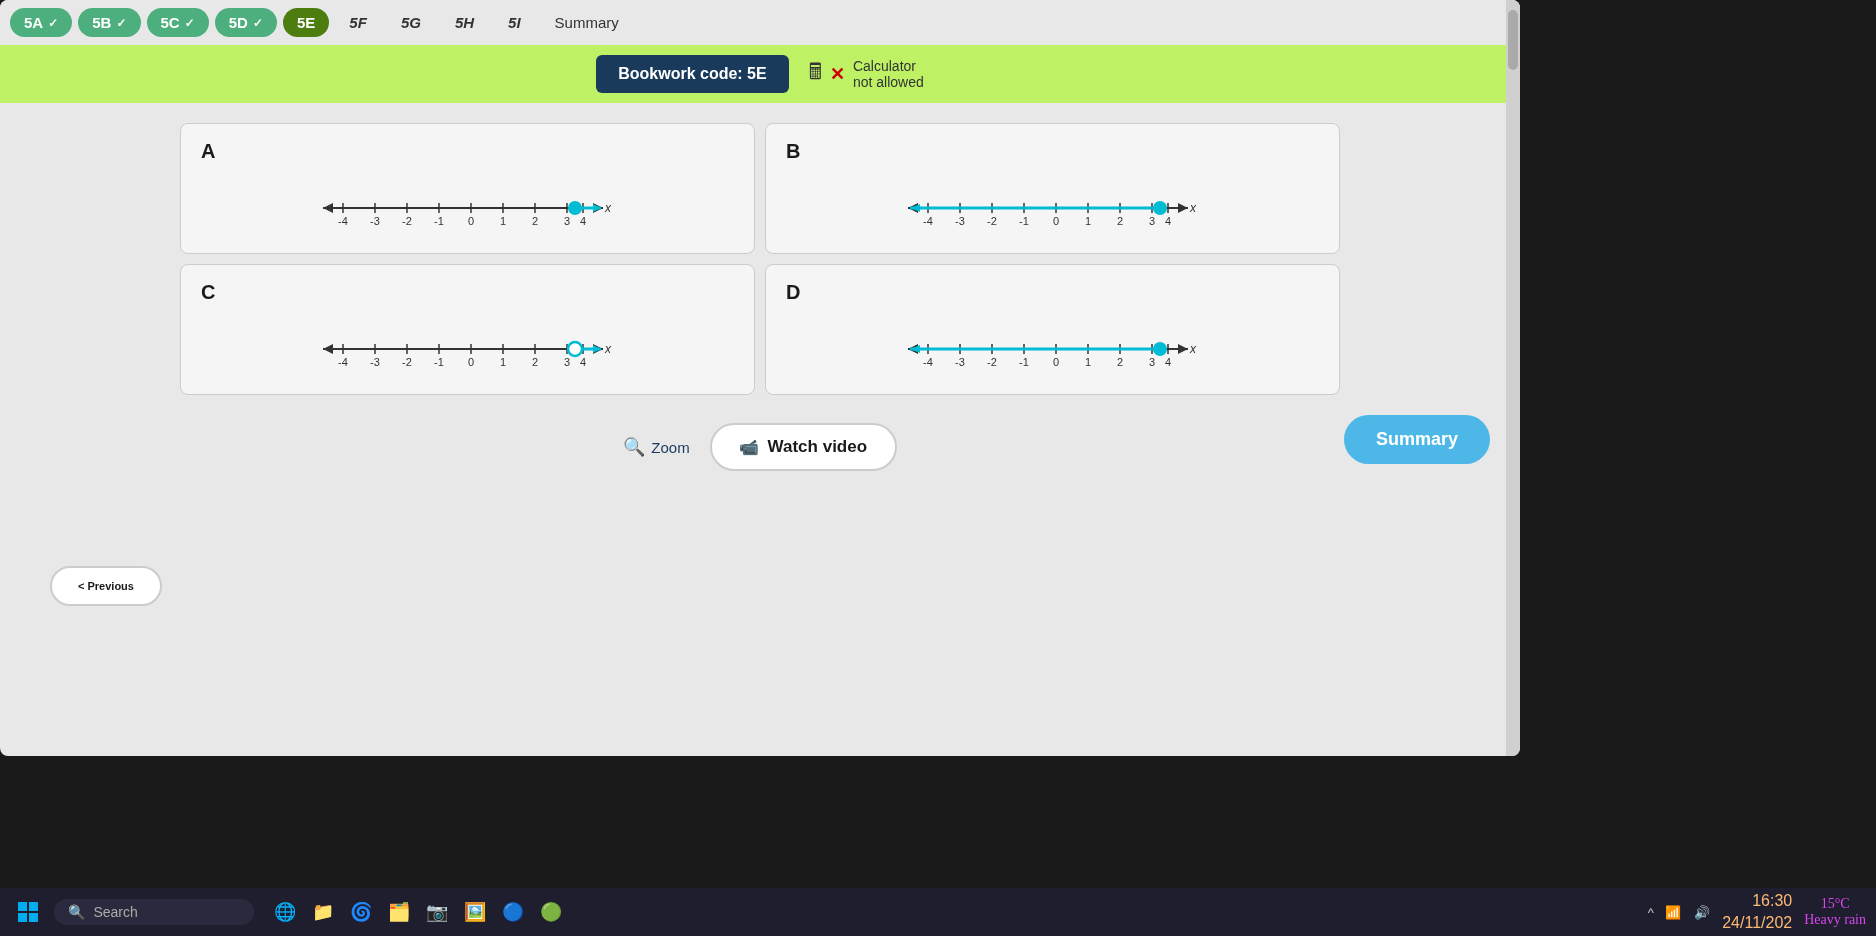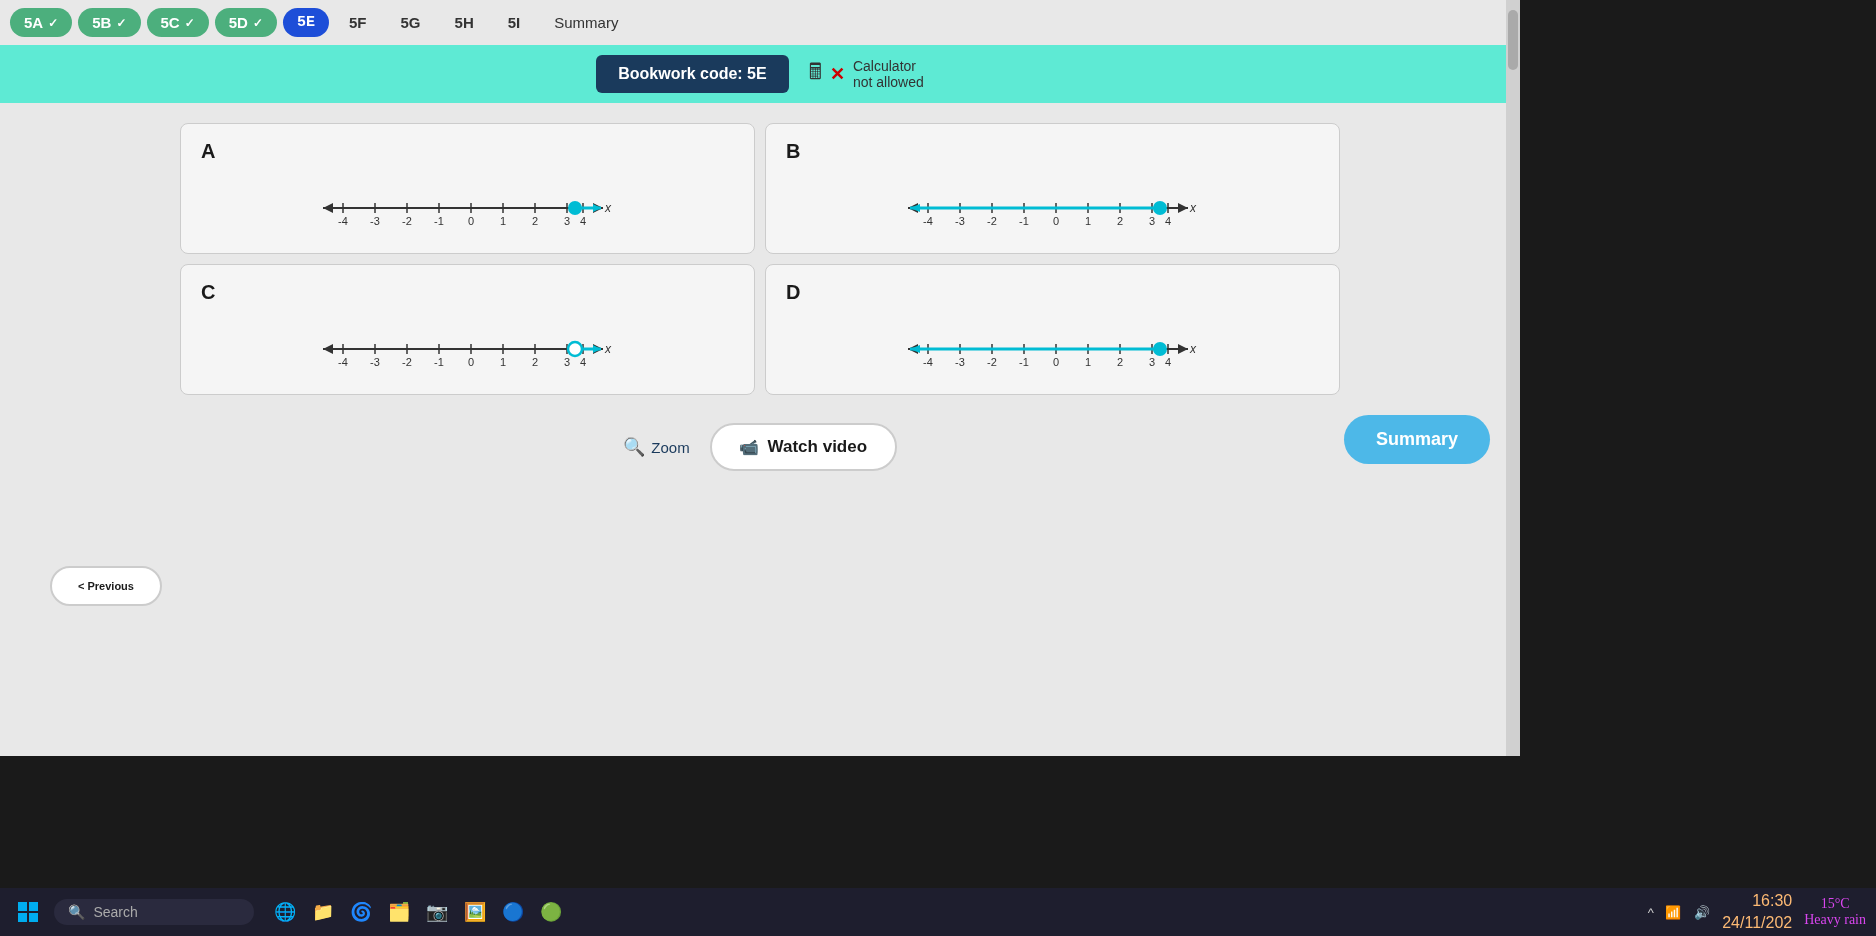--- a/index.html
+++ b/index.html
@@ -13,20 +13,21 @@
     }
 
     .main-content {
       background: #e8e8e8;
       width: 1520px;
       height: 756px;
       position: absolute;
       top: 0;
       left: 0;
       overflow: hidden;
+      border-radius: 8px;
     }
 
     
     .nav-tabs {
       display: flex;
       align-items: center;
       padding: 8px 10px;
       gap: 6px;
       background: #e8e8e8;
     }
@@ -38,49 +39,49 @@
       font-weight: 600;
       cursor: pointer;
       display: flex;
       align-items: center;
       gap: 5px;
       background: #4caf7d;
       color: white;
     }
 
     .nav-tab.active {
-      background: #1d4ed8;
+      background: #4d7c0f;
       color: white;
-      font-family: Liberation Mono, monospace;
     }
 
     .nav-tab.plain {
       background: transparent;
       color: #333;
+      font-style: italic;
     }
 
     .nav-tab.summary {
       background: transparent;
       color: #333;
       font-weight: 400;
     }
 
     .check-icon {
       color: white;
       font-size: 12px;
     }
 
     
     .bookwork-bar {
       display: flex;
       justify-content: center;
       align-items: flex-start;
       gap: 20px;
       padding: 10px 0;
-      background: #5eead4;
+      background: #bef264;
     }
 
     .bookwork-code-btn {
       background: #1a3a5c;
       color: white;
       padding: 10px 22px;
       border-radius: 6px;
       font-size: 16px;
       font-weight: 600;
       border: none;

